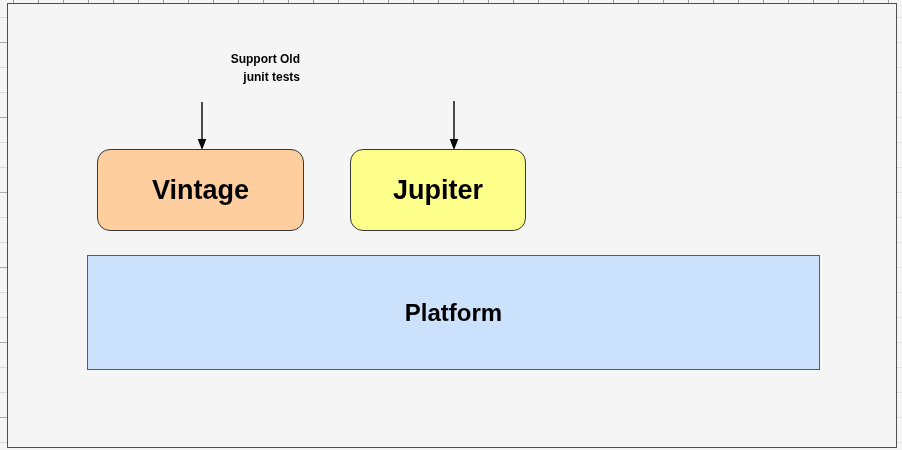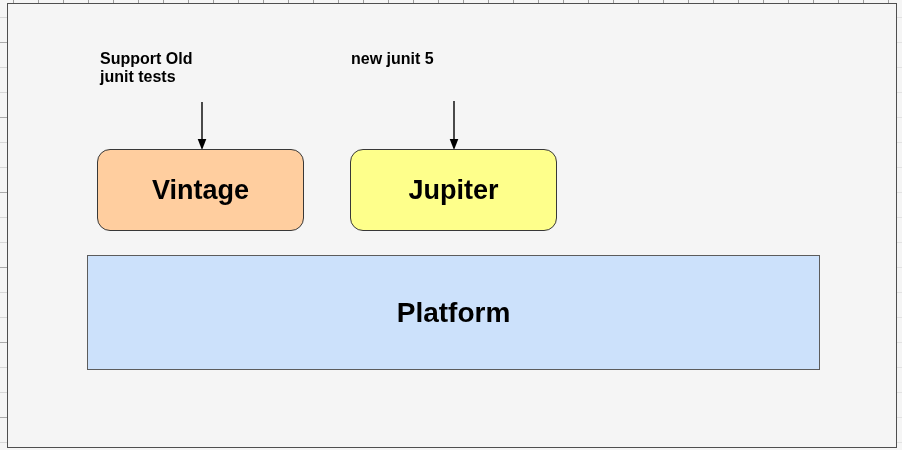--- a/index.html
+++ b/index.html
@@ -57,23 +57,23 @@
     background: repeating-linear-gradient(180deg,
       transparent 0, transparent 17px,
       #e2e2e2 17px, #e2e2e2 18.3px,
       transparent 18.3px, transparent 25px);
   }
 
   
   .annotation {
     position: absolute;
     width: 200px;
-    text-align: left;
+    text-align: right;
     font-weight: bold;
-    font-size: 16px;
+    font-size: 12px;
     line-height: 18px;
     color: #000;
     white-space: nowrap;
   }
   #ann-support-old { left: 100px; top: 50px; }
   #ann-new-junit5  { left: 351px; top: 50px; }
 
   
   .arrow { position: absolute; }
   #arrow-support-old { left: 194px; top: 102px; }
@@ -88,43 +88,42 @@
     align-items: center;
     justify-content: center;
   }
   .node-label {
     font-weight: bold;
     font-size: 27px;
     color: #000;
     letter-spacing: 0;
   }
   #box-vintage     { left: 97px;  top: 149px; width: 207px; height: 82px;  border-radius: 13px; }
-  #box-jupiter     { left: 350px; top: 149px; width: 207px; height: 82px;  border-radius: 13px; }
+  #box-jupiter     { left: 350px; top: 149px; width: 176px; height: 82px;  border-radius: 13px; }
   #box-third-party { left: 591px; top: 149px; width: 206px; height: 82px;  border-radius: 13px; }
   #box-platform    { left: 87px;  top: 255px; width: 733px; height: 115px; border-radius: 0;
                      border-color: #5c5c5c; }
-  #box-platform .node-label { font-size: 28px; }
+  #box-platform .node-label { font-size: 24px; }
 </style>
 </head>
 <body style="background: rgb(245, 245, 245);">
 
 <div class="canvas">
 
   <div class="tick-strip top"></div>
   <div class="tick-strip left"></div>
   <div class="tick-strip right"></div>
 
   <div class="page-frame" style="border-color: rgb(79, 79, 79);"></div>
 
   <div class="annotation" id="ann-support-old">
     <div>Support Old</div>
     <div>junit tests</div>
   </div>
   <div class="annotation" id="ann-new-junit5">
-    <div>new junit 5</div>
   </div>
 
   <svg class="arrow" id="arrow-support-old" width="16" height="49" viewBox="0 0 16 49">
     <line x1="8" y1="0" x2="8" y2="37" stroke="#000000" stroke-width="1.4"></line>
     <polygon points="8,48 3.7,37 12.3,37" fill="#000000"></polygon>
   </svg>
   <svg class="arrow" id="arrow-new-junit5" width="16" height="50" viewBox="0 0 16 50">
     <line x1="8" y1="0" x2="8" y2="38" stroke="#000000" stroke-width="1.4"></line>
     <polygon points="8,49 3.7,38 12.3,38" fill="#000000"></polygon>
   </svg>

